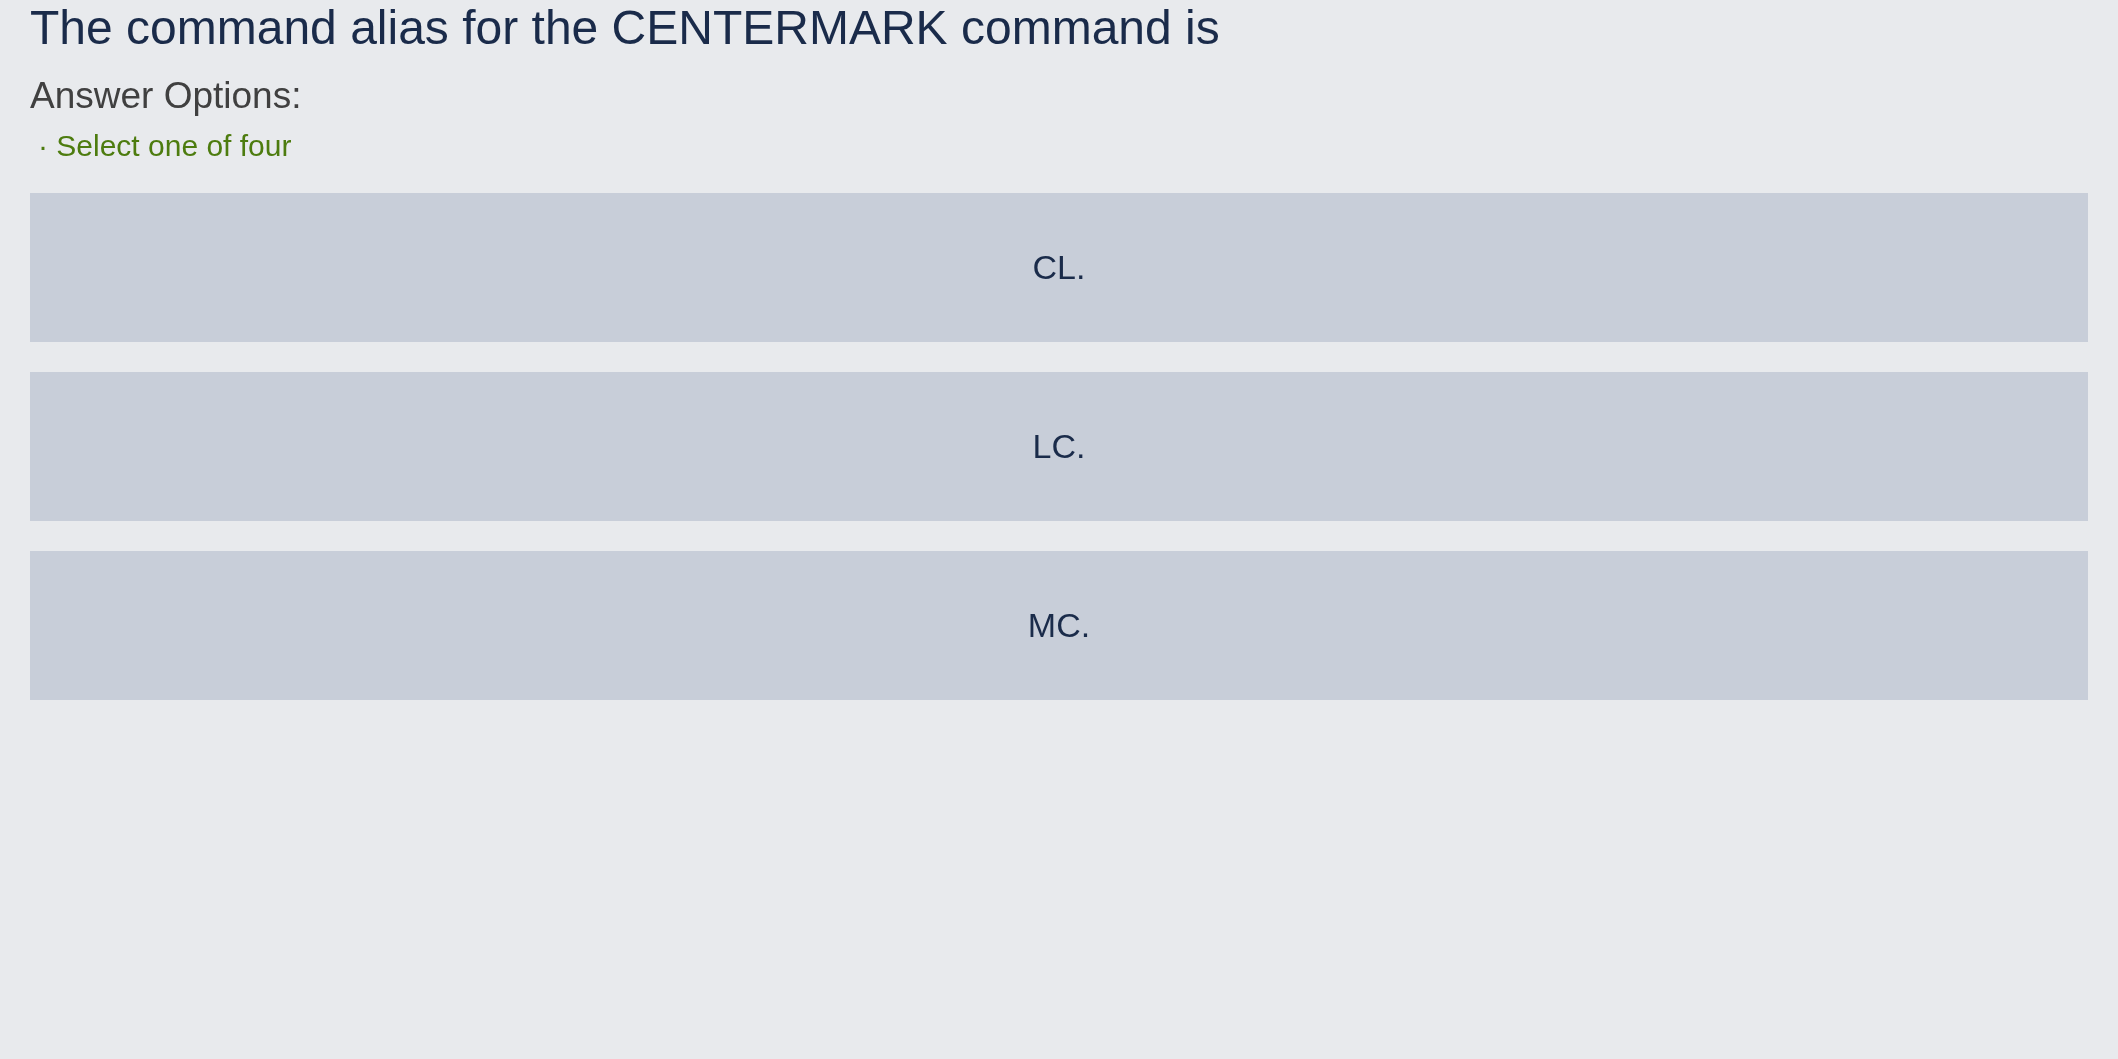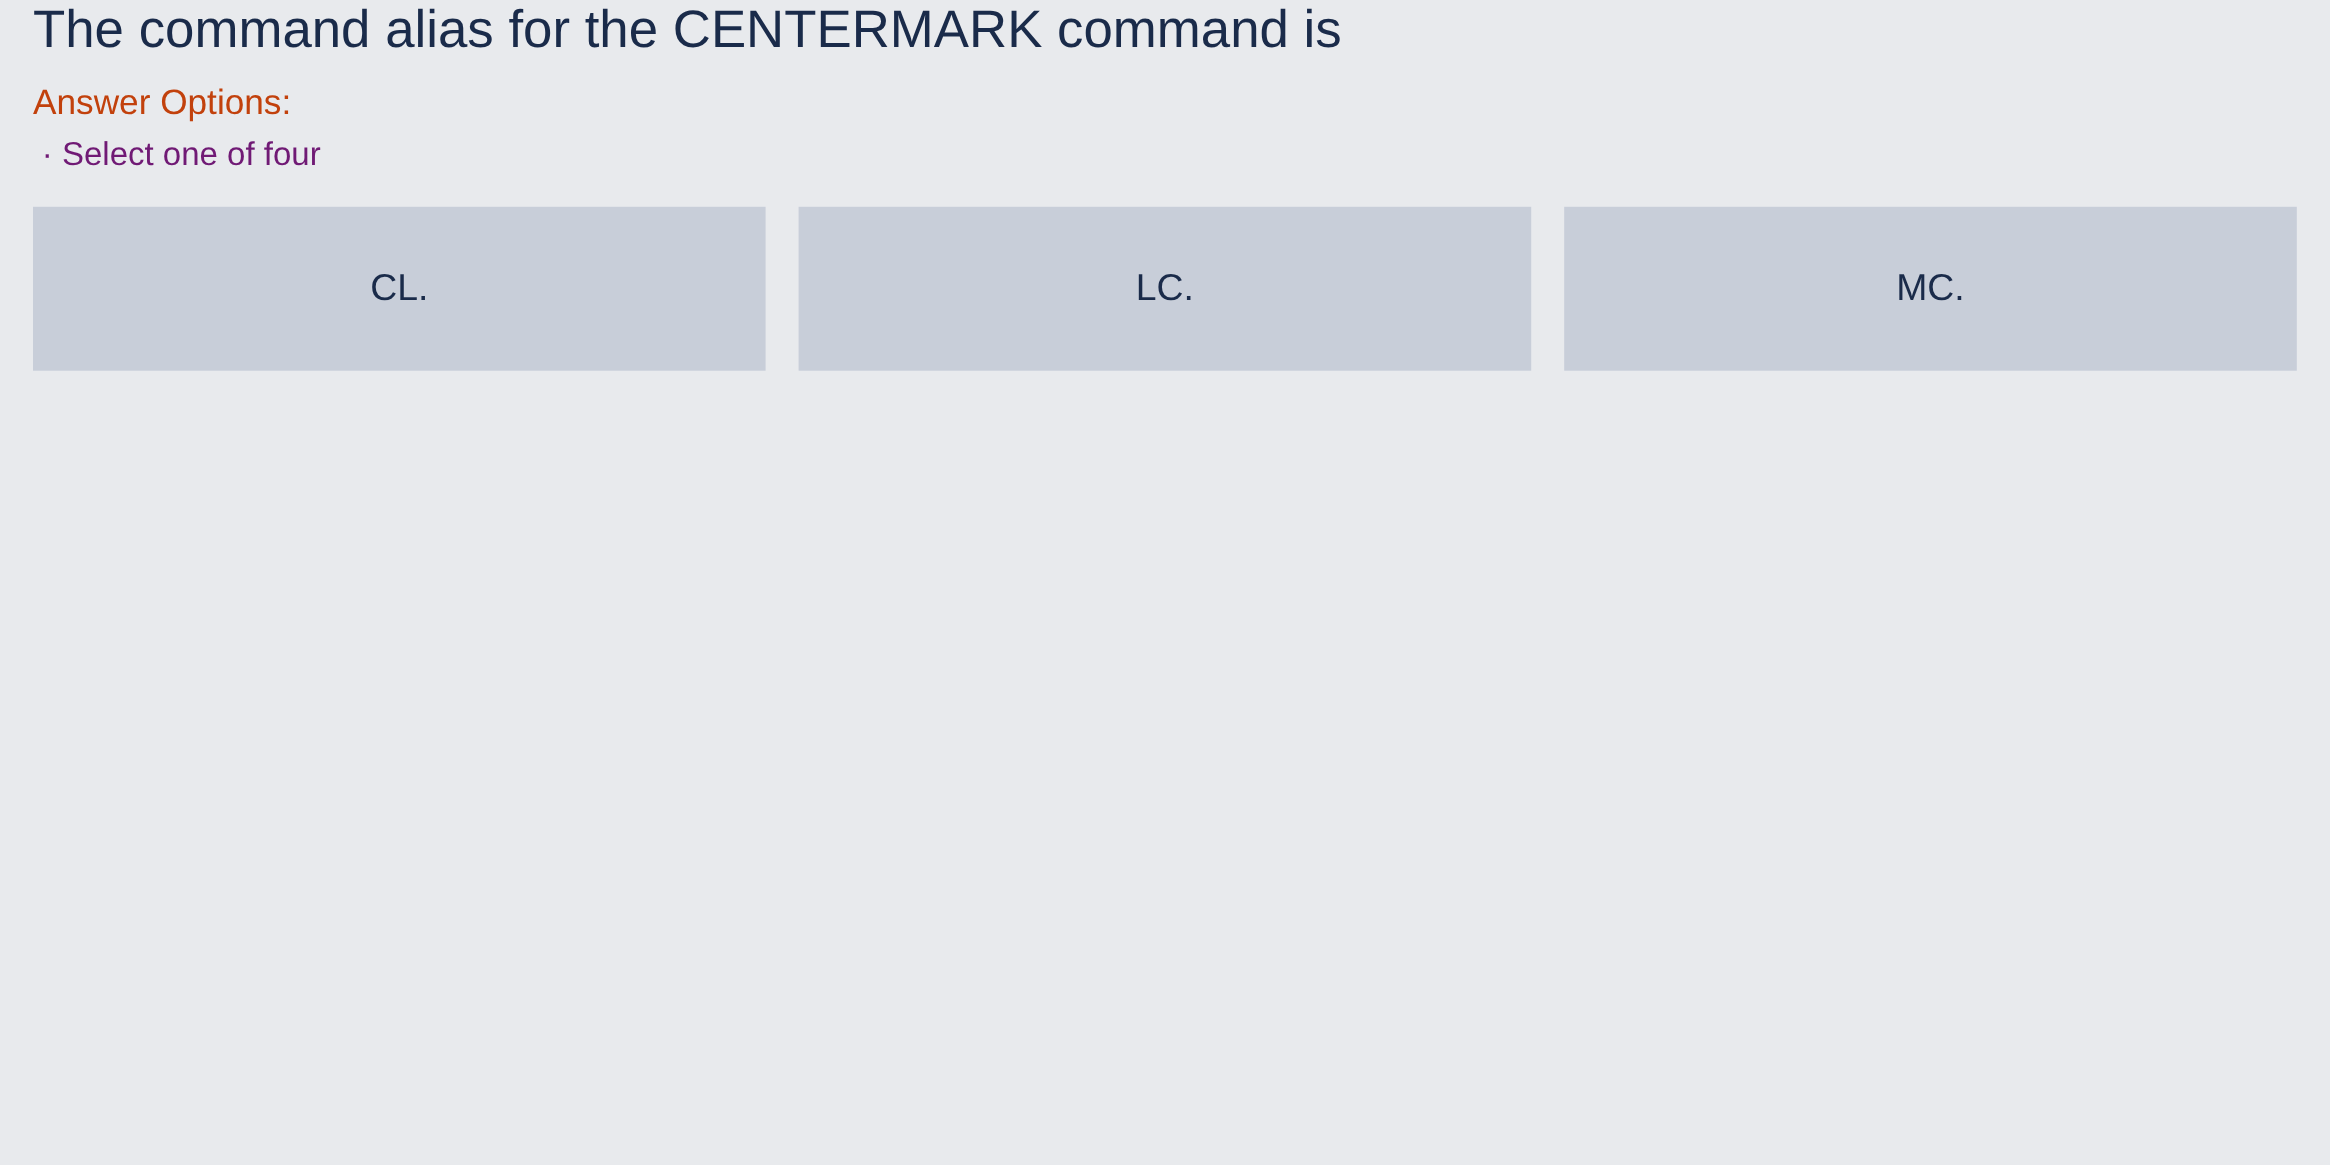--- a/index.html
+++ b/index.html
@@ -17,36 +17,36 @@
     .question-text {
       font-size: 48px;
       font-weight: 500;
       color: #1a2b4a;
       padding-top: 0;
     }
     .answer-section {
       margin-top: 20px;
     }
     .answer-label {
-      font-size: 32px;
-      color: #c2410c;
+      font-size: 37px;
+      color: #404040;
       margin-bottom: 12px;
     }
     .instruction {
       font-size: 30px;
-      color: #701a75;
+      color: #4d7c0f;
       margin-bottom: 30px;
       padding-left: 8px;
     }
     .instruction::before {
       content: "· ";
     }
     .options-grid {
       display: grid;
-      grid-template-columns: 1fr 1fr 1fr;
+      grid-template-columns: 1fr;
       gap: 30px;
     }
     .option-button {
       background: #c8ced9;
       border: none;
       padding: 55px 20px;
       font-size: 34px;
       font-weight: 500;
       color: #1a2b4a;
       cursor: pointer;

